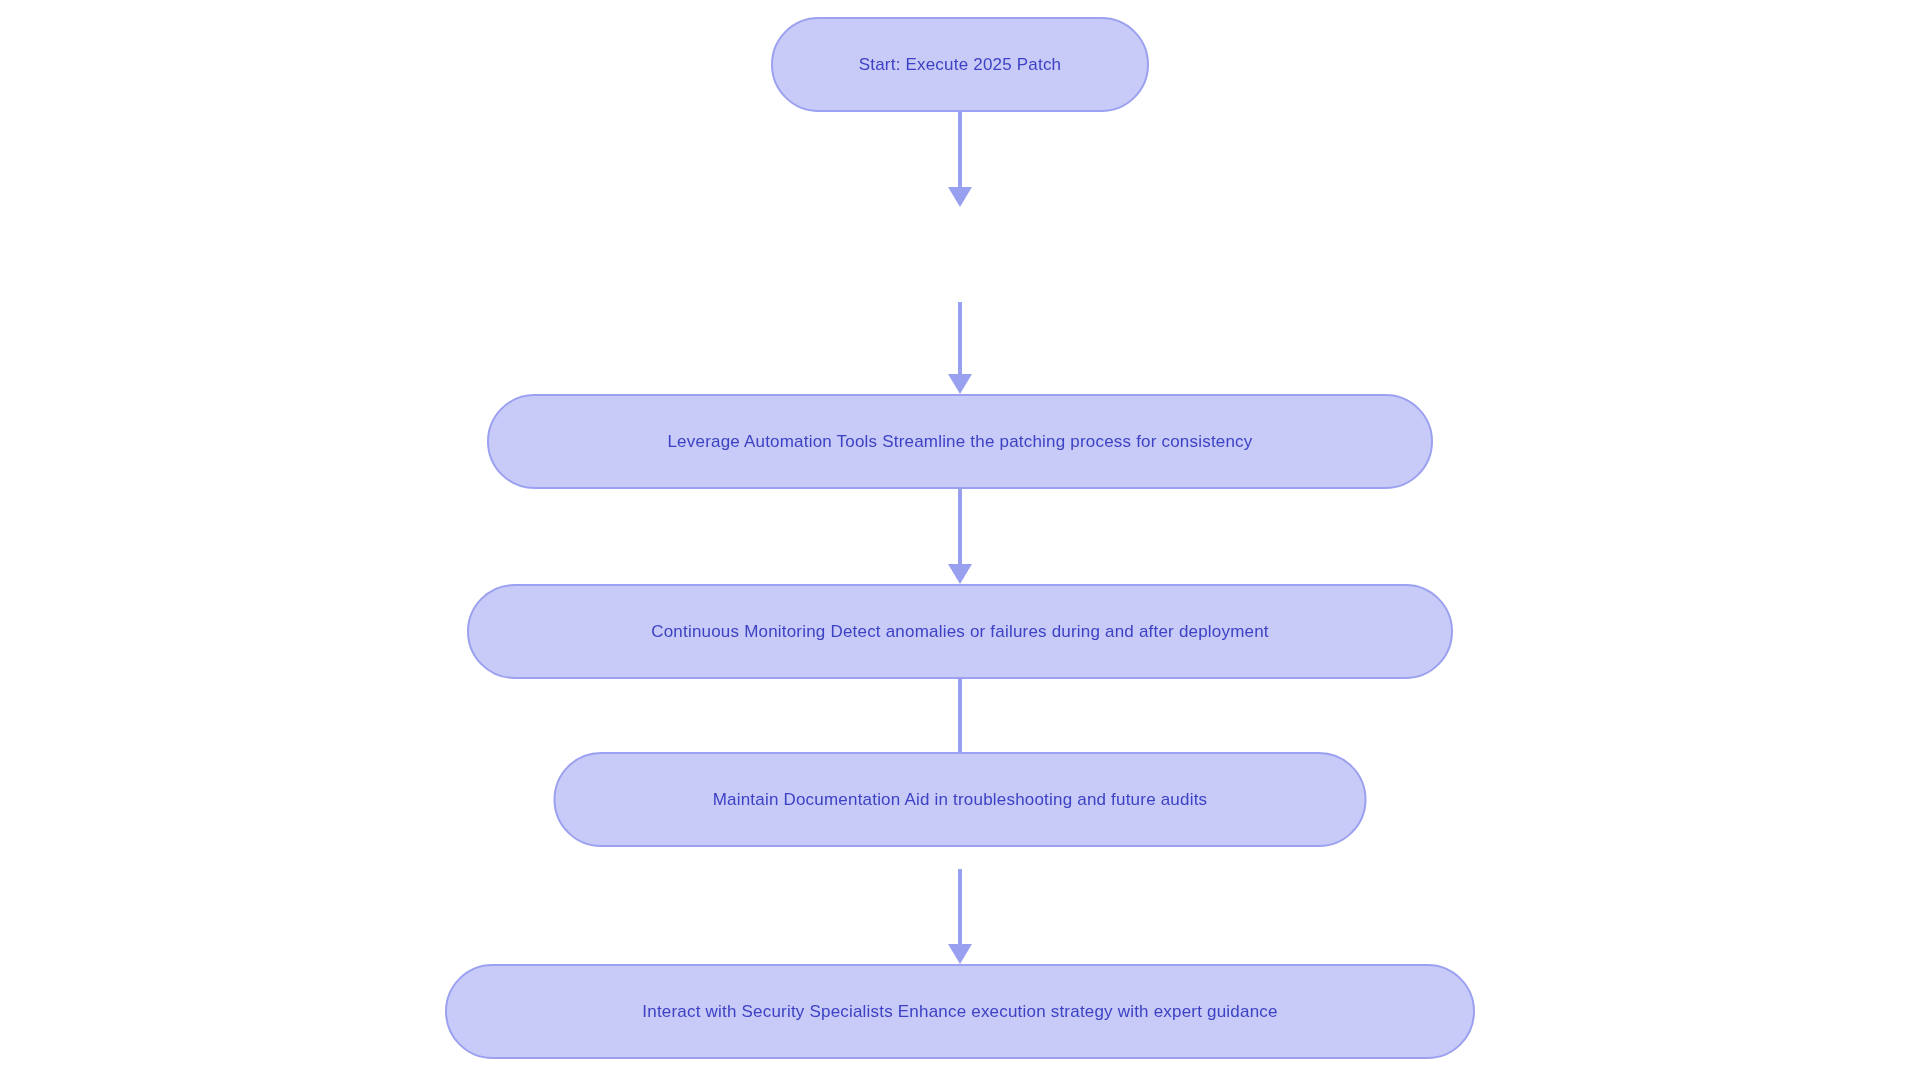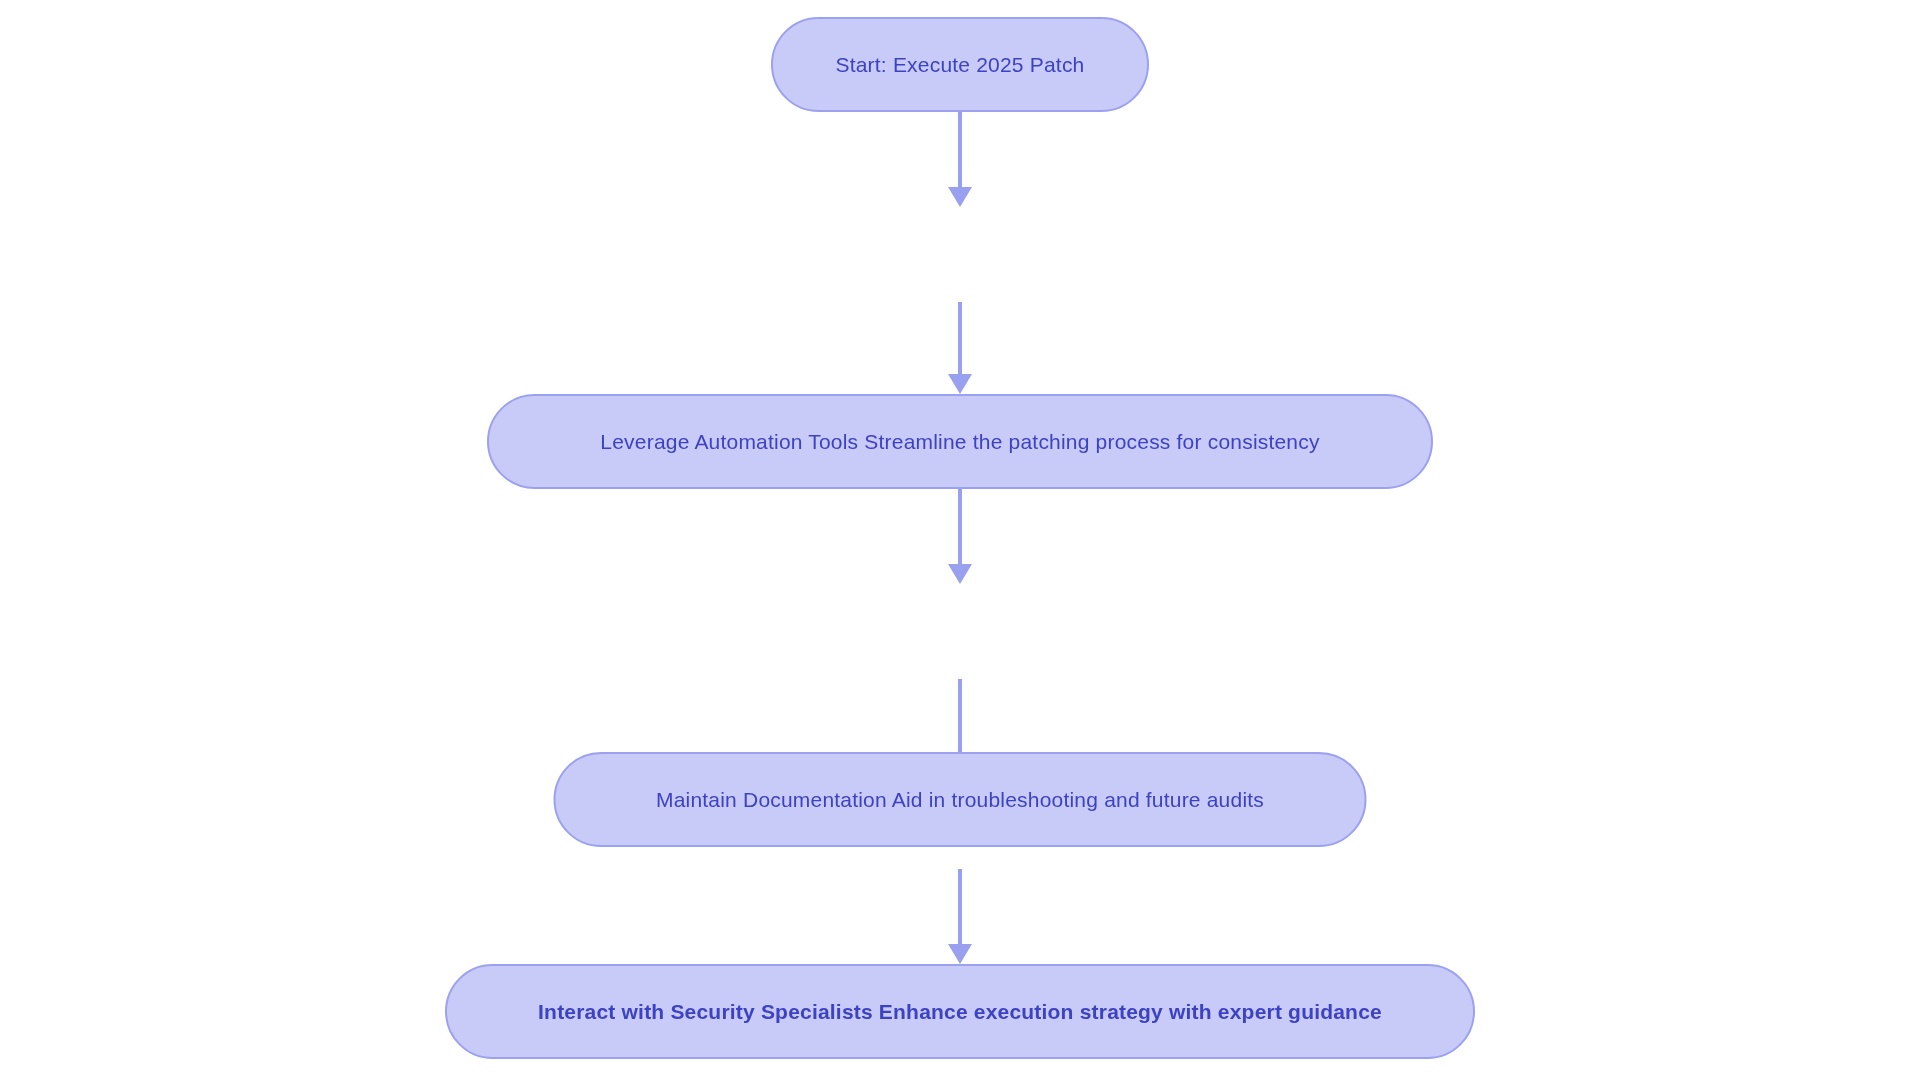--- a/index.html
+++ b/index.html
@@ -18,34 +18,34 @@
   .node {
     position: absolute;
     left: 50%;
     transform: translateX(-50%);
     height: 95px;
     box-sizing: border-box;
     background: var(--node-fill, #c8cbf7);
     border: 2px solid var(--node-border, #9ba1f0);
     border-radius: 48px;
     color: var(--text-color, #3d42c4);
-    font-size: 21px;
+    font-size: 17px;
     letter-spacing: 0.2px;
     display: flex;
     align-items: center;
     justify-content: center;
     text-align: center;
     white-space: nowrap;
   }
   .node-1 { top: 17px;  width: 378px;  }
   .node-2 { top: 207px; width: 1034px; }
   .node-3 { top: 394px; width: 946px;  }
   .node-4 { top: 584px; width: 986px;  }
   .node-5 { top: 752px; width: 813px;  }
-  .node-6 { top: 964px; width: 1030px; font-weight: bold; }
+  .node-6 { top: 964px; width: 1030px; }
 
   .connector {
     position: absolute;
     left: 50%;
     transform: translateX(-50%);
     width: 24px;
     display: flex;
     flex-direction: column;
     align-items: center;
   }
@@ -89,20 +89,23 @@
 
   <div class="node node-3">
     <span>Leverage Automation Tools Streamline the patching process for consistency</span>
   </div>
 
   <div class="connector connector-3">
     <div class="shaft"></div>
     <div class="arrowhead"></div>
   </div>
 
+  <div class="node node-4">
+    <span>Continuous Monitoring Detect anomalies or failures during and after deployment</span>
+  </div>
 
   <div class="connector connector-4">
     <div class="shaft"></div>
     <div class="arrowhead"></div>
   </div>
 
   <div class="node node-5">
     <span>Maintain Documentation Aid in troubleshooting and future audits</span>
   </div>
 

